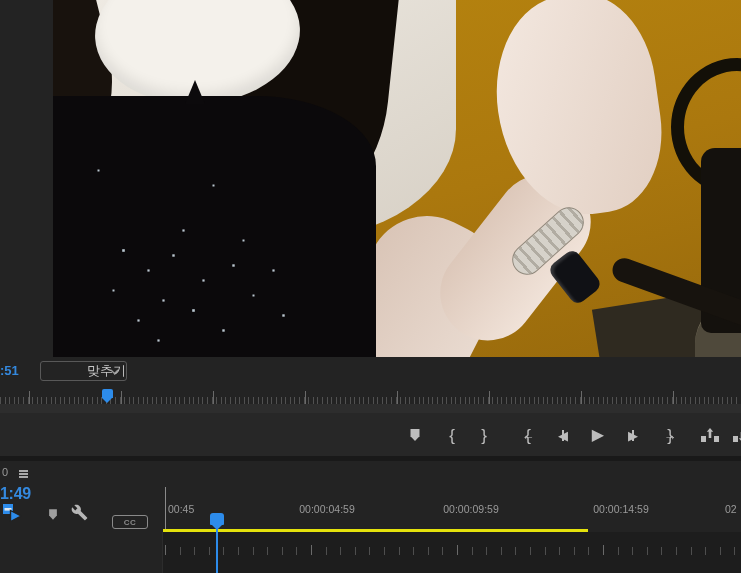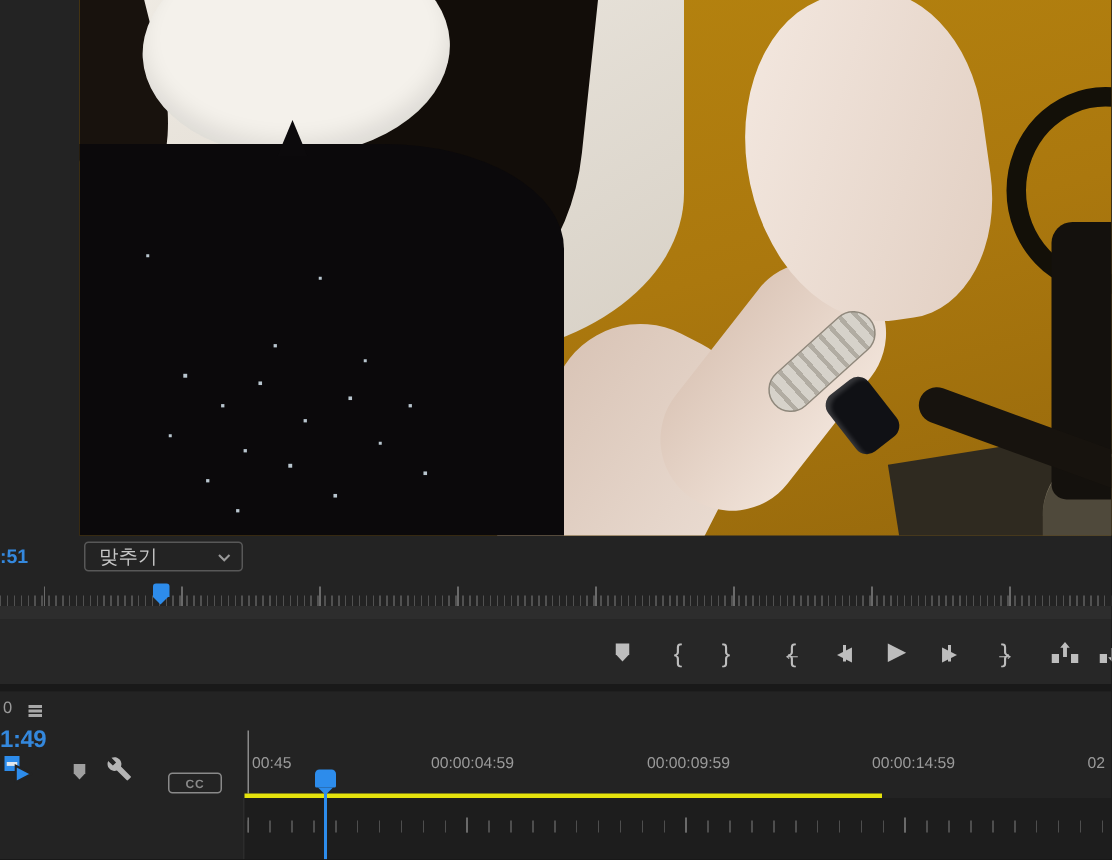--- a/index.html
+++ b/index.html
@@ -36,22 +36,22 @@
             box-shadow:inset 2px 3px 3px rgba(255,255,255,.16);}
   .v-speckles{left:0;top:0;width:1px;height:1px;background:transparent;color:#b9c6cf;
     box-shadow:70px 250px 0 .8px,95px 270px 0 .6px,120px 255px 0 .7px,150px 280px 0 .6px,
       180px 265px 0 .7px,110px 300px 0 .6px,140px 310px 0 .8px,200px 295px 0 .5px,
       85px 320px 0 .6px,170px 330px 0 .7px,60px 290px 0 .5px,220px 270px 0 .6px,
       130px 230px 0 .6px,190px 240px 0 .5px,230px 315px 0 .7px,105px 340px 0 .6px,
       45px 170px 0 .5px,160px 185px 0 .5px;}
 
   
   .mon-tc{left:0;top:363px;width:26px;height:16px;color:#3488dd;font-size:13px;font-weight:700;line-height:16px;}
-  .fit-dd{left:56px;top:361px;width:106px;height:20px;border:1px solid #585858;border-radius:3px;
-          color:#c8c8c8;font-size:13px;line-height:18px;padding-left:9px;cursor:default;}
+  .fit-dd{left:40px;top:361px;width:87px;height:20px;border:1px solid #585858;border-radius:3px;
+          color:#c8c8c8;font-size:13px;line-height:18px;padding-left:9px;cursor:default;text-align:right;}
   .fit-dd svg{position:absolute;right:7px;top:7px;}
 
   
   .mini-ruler{left:0;top:387px;width:741px;height:17px;
      background:
        repeating-linear-gradient(to right,#6a6a6a 0 1px,transparent 1px 92px),
        repeating-linear-gradient(to right,#515151 0 1px,transparent 1px 4.6px);
      background-size:741px 13px,741px 7px;
      background-position:29px bottom,0 bottom;background-repeat:no-repeat;}
   .mini-ph{left:102px;top:389px;width:11px;height:9px;background:#2d8ceb;border-radius:2px 2px 0 0;}
@@ -78,21 +78,21 @@
   .tl-tc{left:0;top:23px;color:#3488dd;font-size:16px;font-weight:700;letter-spacing:-.3px;line-height:20px;}
   .tl-tracksbg{left:162px;top:71px;width:579px;height:41px;background:#1d1d1d;border-left:1px solid #2c2c2c;}
   .tl-ruler{left:162px;top:26px;width:579px;height:45px;}
   .tl-ticks{left:0;top:58px;width:579px;height:10px;
      background:
        repeating-linear-gradient(to right,#6a6a6a 0 1px,transparent 1px 146px),
        repeating-linear-gradient(to right,#4e4e4e 0 1px,transparent 1px 14.6px);
      background-size:579px 10px,579px 8px;
      background-position:3px bottom,3px bottom;background-repeat:no-repeat;}
   .rlabel{top:42px;color:#9a9a9a;font-size:10.5px;line-height:12px;white-space:nowrap;}
-  .rlabel.c{transform:translateX(-50%);}
+  .rlabel.c{transform:translateX(-50%);margin-left:12px;}
   .startline{left:165px;top:26px;width:1px;height:42px;background:#8a8a8a;}
   .workarea{left:163px;top:68px;width:425px;height:3px;background:#e4e20c;}
   .tl-ph-head{left:210px;top:52px;width:14px;height:12px;background:#2d8ceb;border-radius:3px 3px 1px 1px;}
   .tl-ph-head::after{content:"";position:absolute;left:2px;top:12px;border-left:5px solid transparent;
      border-right:5px solid transparent;border-top:5px solid #2d8ceb;}
   .tl-ph-line{left:216px;top:66px;width:2px;height:46px;background:#2d8ceb;}
 
   .tl-icobtn{top:51px;display:flex;align-items:center;justify-content:center;cursor:default;}
   .ccbox{left:112px;top:54px;width:36px;height:14px;border:1.5px solid #8a8a8a;border-radius:3px;
      color:#8a8a8a;font-size:8px;font-weight:700;letter-spacing:.5px;display:flex;align-items:center;justify-content:center;}

